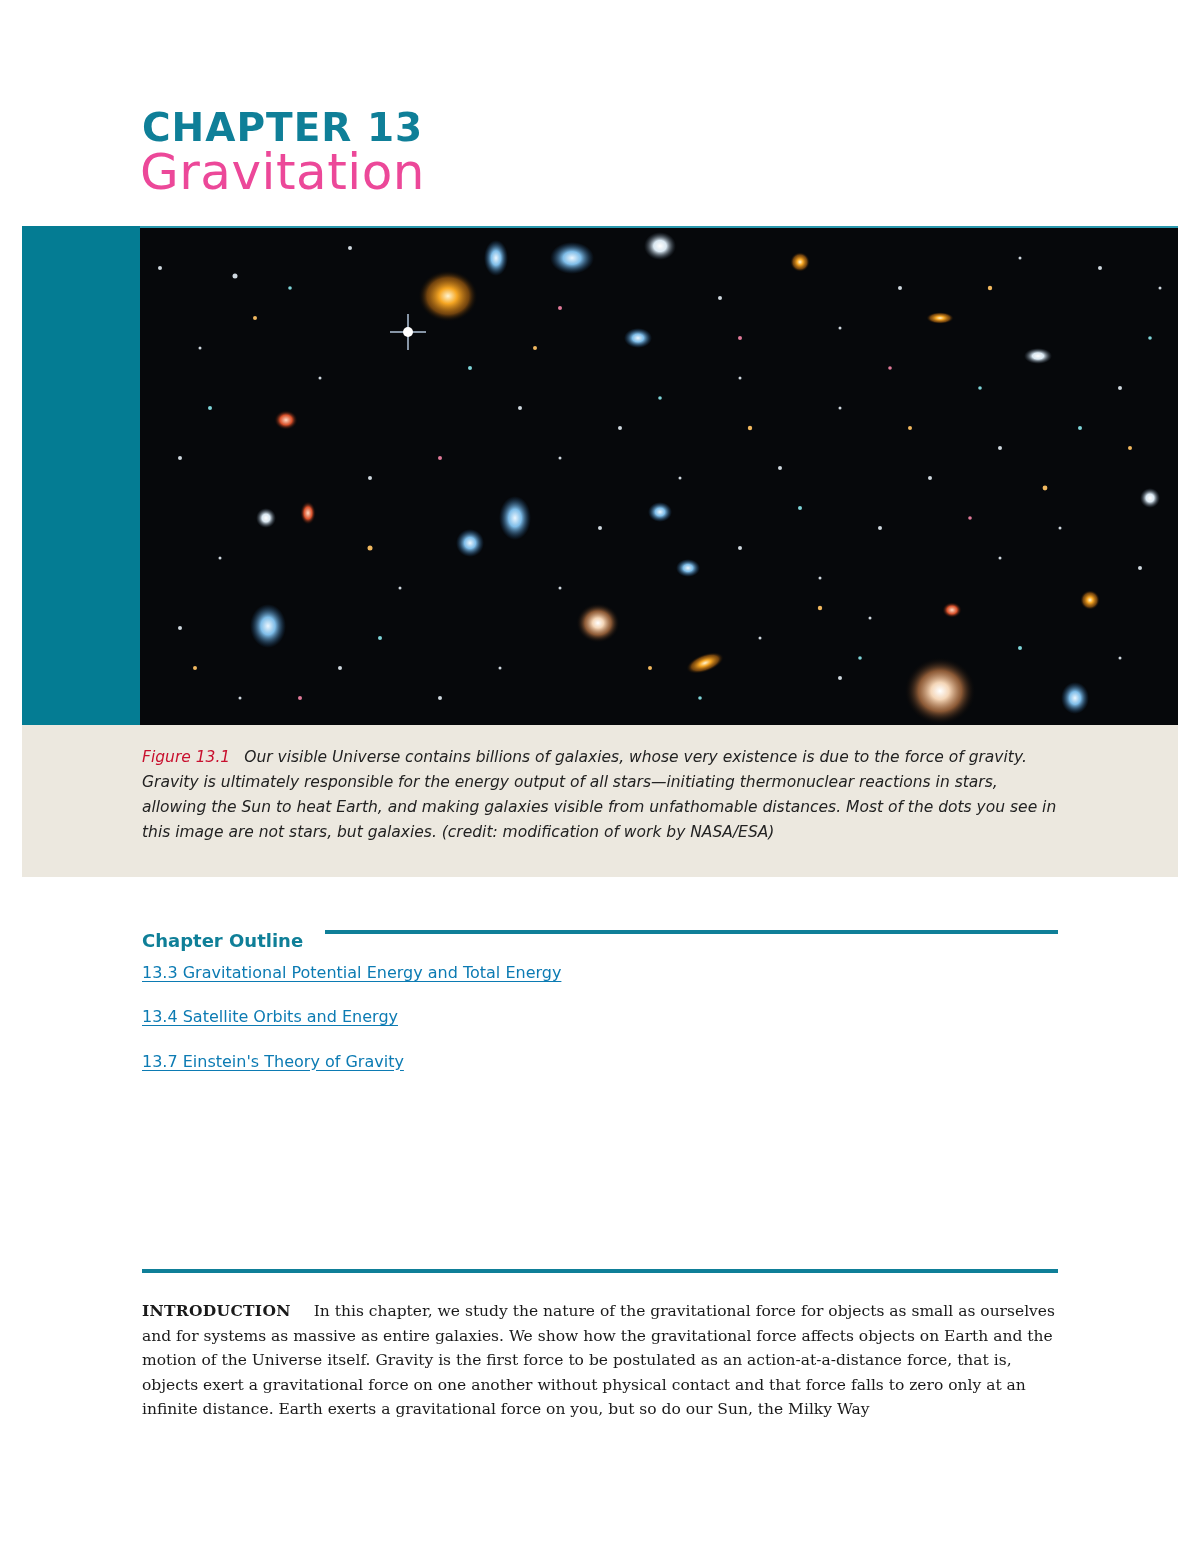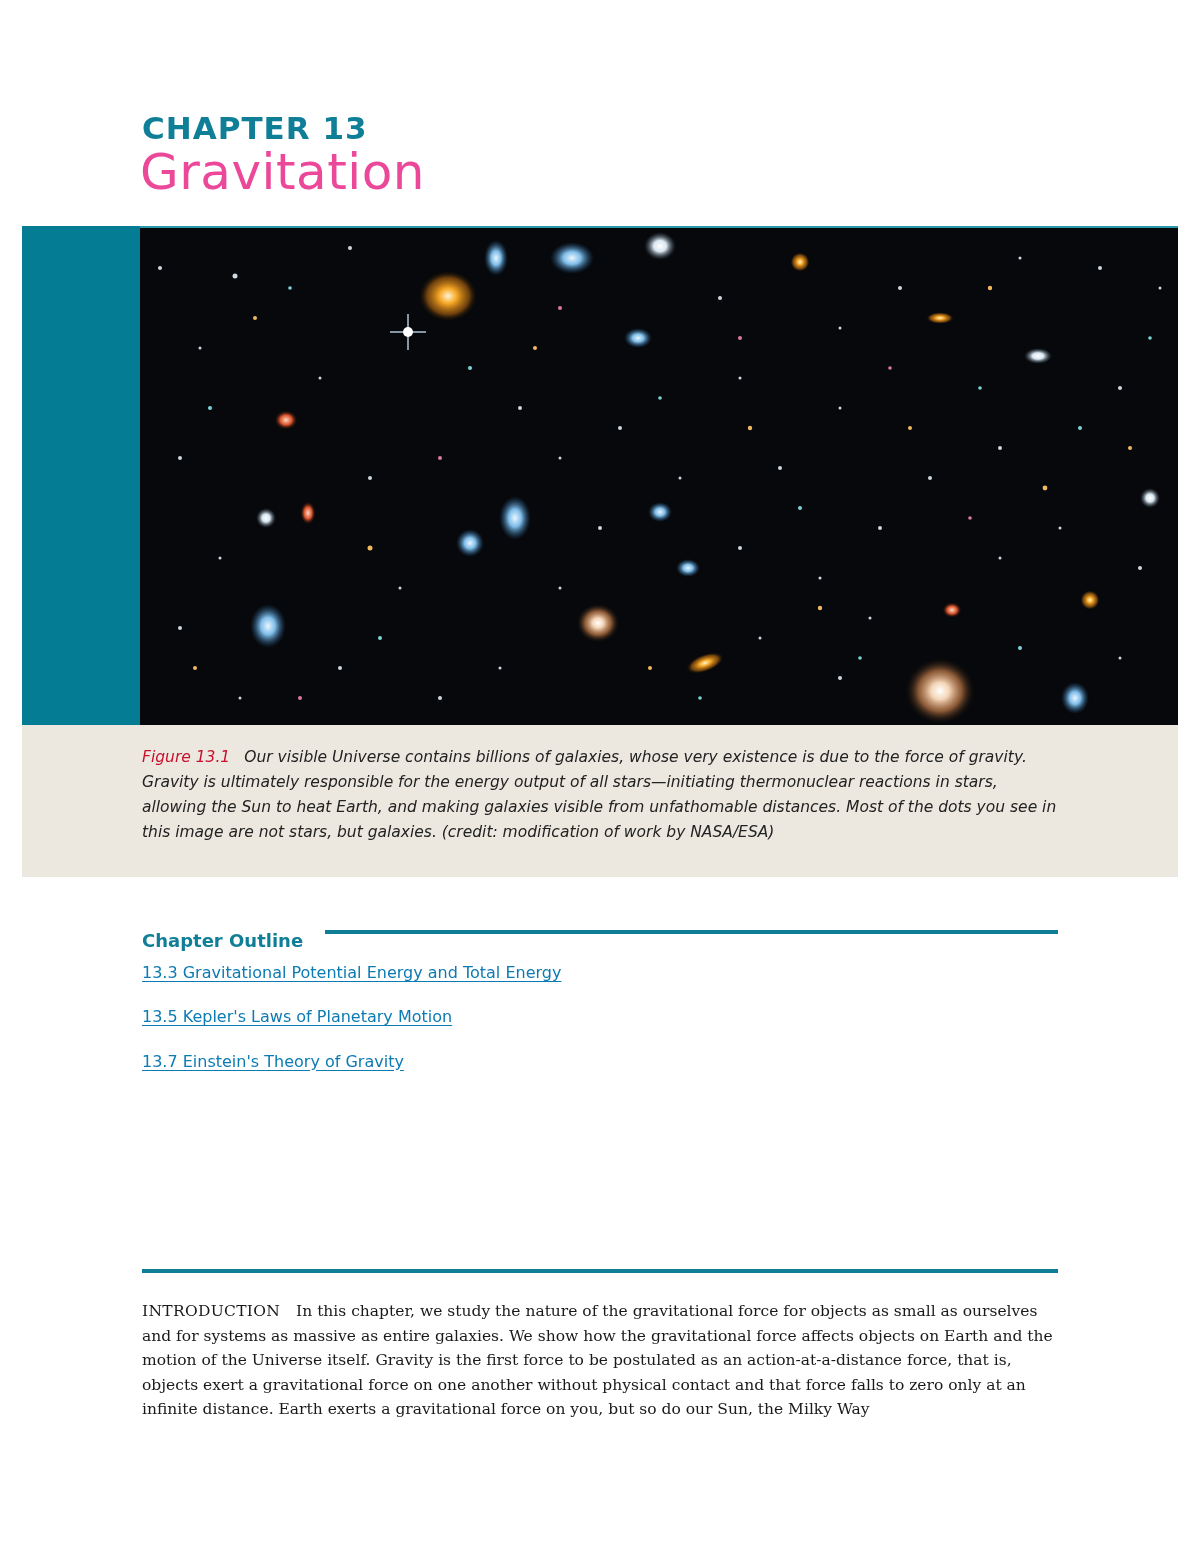--- a/index.html
+++ b/index.html
@@ -3,21 +3,21 @@
 <meta charset="utf-8">
 <style>
   html, body { margin: 0; padding: 0; }
   body {
     width: 1200px; height: 1553px; background: #ffffff; position: relative; overflow: hidden;
     font-family: "DejaVu Sans", sans-serif;
   }
   .chapter-label {
     position: absolute; left: 142px; top: 108px;
     font-family: "DejaVu Sans", sans-serif; font-weight: bold;
-    font-size: 31px; letter-spacing: 1px; color: #0f7f98; line-height: 40px;
+    font-size: 39px; letter-spacing: 1px; color: #0f7f98; line-height: 40px;
   }
   .chapter-title {
     position: absolute; left: 140px; top: 140px;
     font-family: "DejaVu Sans", sans-serif; font-size: 50px; color: #ec4899; line-height: 64px;
     letter-spacing: 0.5px;
   }
   .teal-block {
     position: absolute; left: 22px; top: 226px; width: 118px; height: 499px; background: #047c93;
   }
   .hero {
@@ -46,21 +46,21 @@
     font-family: "DejaVu Sans", sans-serif; font-size: 16px; color: #0c7bb3;
     text-decoration: underline; text-underline-offset: 3px; cursor: pointer;
   }
   .outline-rule-bottom {
     position: absolute; left: 142px; top: 1269px; width: 916px; height: 4px; background: #0f7f98;
   }
   .intro {
     position: absolute; left: 142px; top: 1299px; width: 920px;
     font-family: "DejaVu Serif", serif; font-size: 15.5px; line-height: 24.6px; color: #1a1a1a;
   }
-  .intro .intro-label { font-weight: normal; margin-right: 16px; letter-spacing: 0.3px; }
+  .intro .intro-label { font-weight: bold; margin-right: 23px; letter-spacing: 0.3px; }
 </style>
 </head>
 <body>
 
 <div class="chapter-label">CHAPTER 13</div>
 <div class="chapter-title">Gravitation</div>
 
 <div class="teal-block"></div>
 
 <div class="hero" role="img" aria-label="Hubble deep field image showing thousands of galaxies">
@@ -213,21 +213,21 @@
   <div class="caption-text">
     <span class="fig-label">Figure 13.1</span><span>Our visible Universe contains billions of galaxies, whose very existence is due to the force of gravity. Gravity is ultimately responsible for the energy output of all stars—initiating thermonuclear reactions in stars, allowing the Sun to heat Earth, and making galaxies visible from unfathomable distances. Most of the dots you see in this image are not stars, but galaxies. (credit: modification of work by NASA/ESA)</span>
   </div>
 </div>
 
 <div class="outline-heading">Chapter Outline</div>
 <div class="outline-rule-top"></div>
 
 <ul class="outline-list">
   <li><a>13.3 Gravitational Potential Energy and Total Energy</a></li>
-  <li><a>13.5 Kepler's Laws of Planetary Motion</a></li>
+  <li><a>13.4 Satellite Orbits and Energy</a></li>
   <li><a>13.7 Einstein's Theory of Gravity</a></li>
 </ul>
 
 <div class="outline-rule-bottom"></div>
 
 <div class="intro">
   <span class="intro-label">INTRODUCTION</span><span>In this chapter, we study the nature of the gravitational force for objects as small as ourselves and for systems as massive as entire galaxies. We show how the gravitational force affects objects on Earth and the motion of the Universe itself. Gravity is the first force to be postulated as an action-at-a-distance force, that is, objects exert a gravitational force on one another without physical contact and that force falls to zero only at an infinite distance. Earth exerts a gravitational force on you, but so do our Sun, the Milky Way</span>
 </div>
 
 </body></html>

